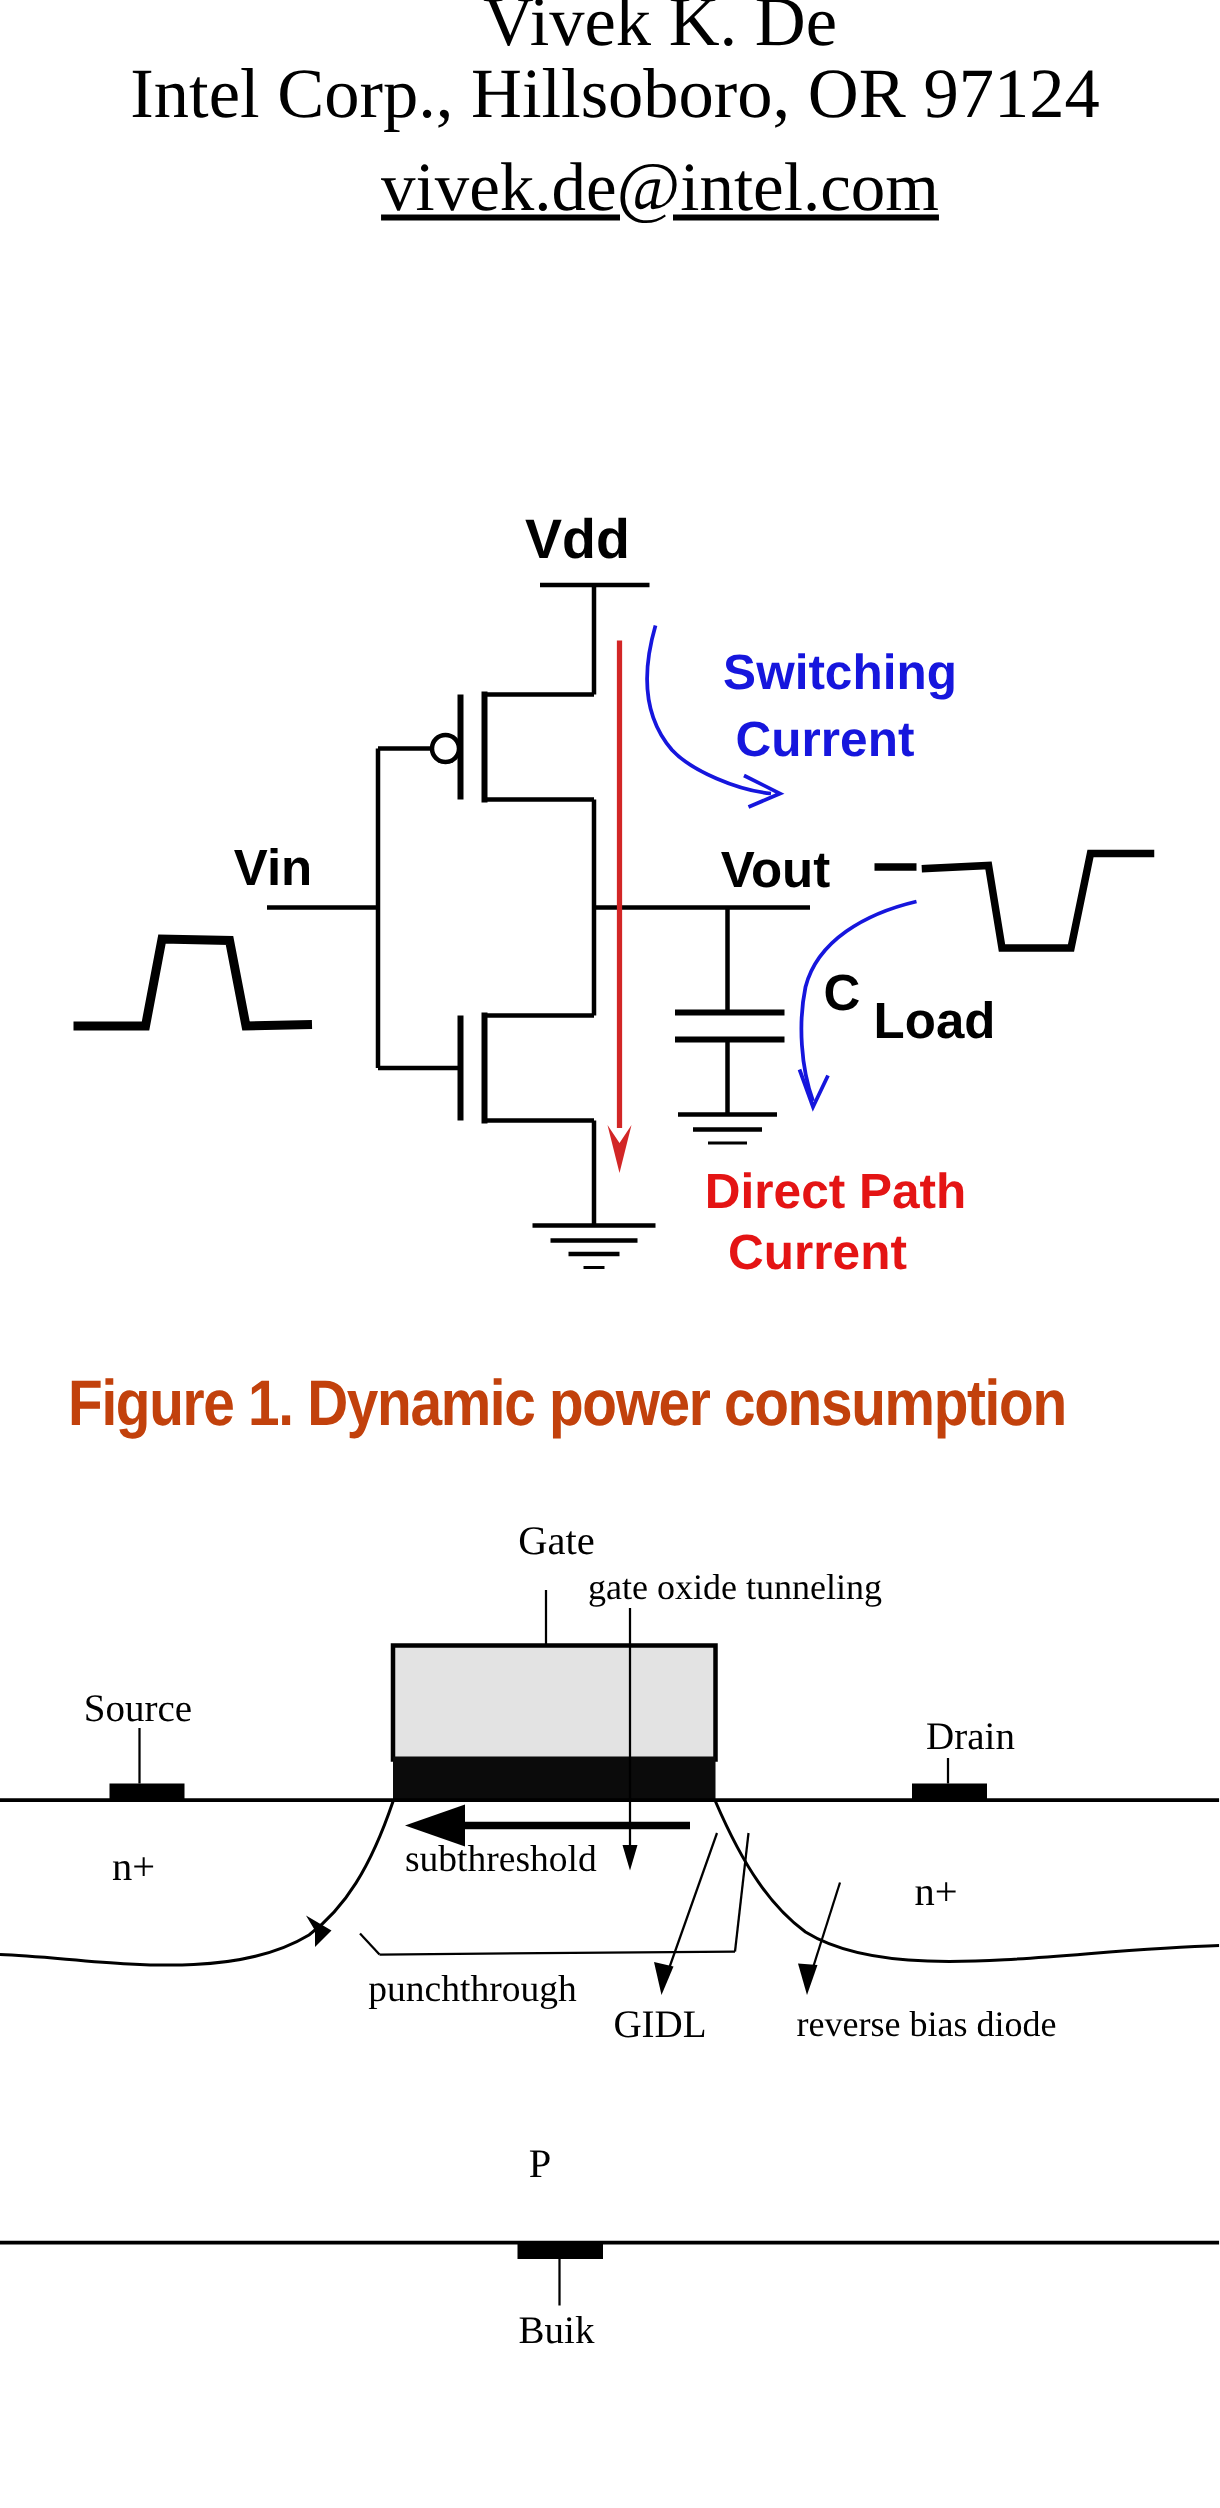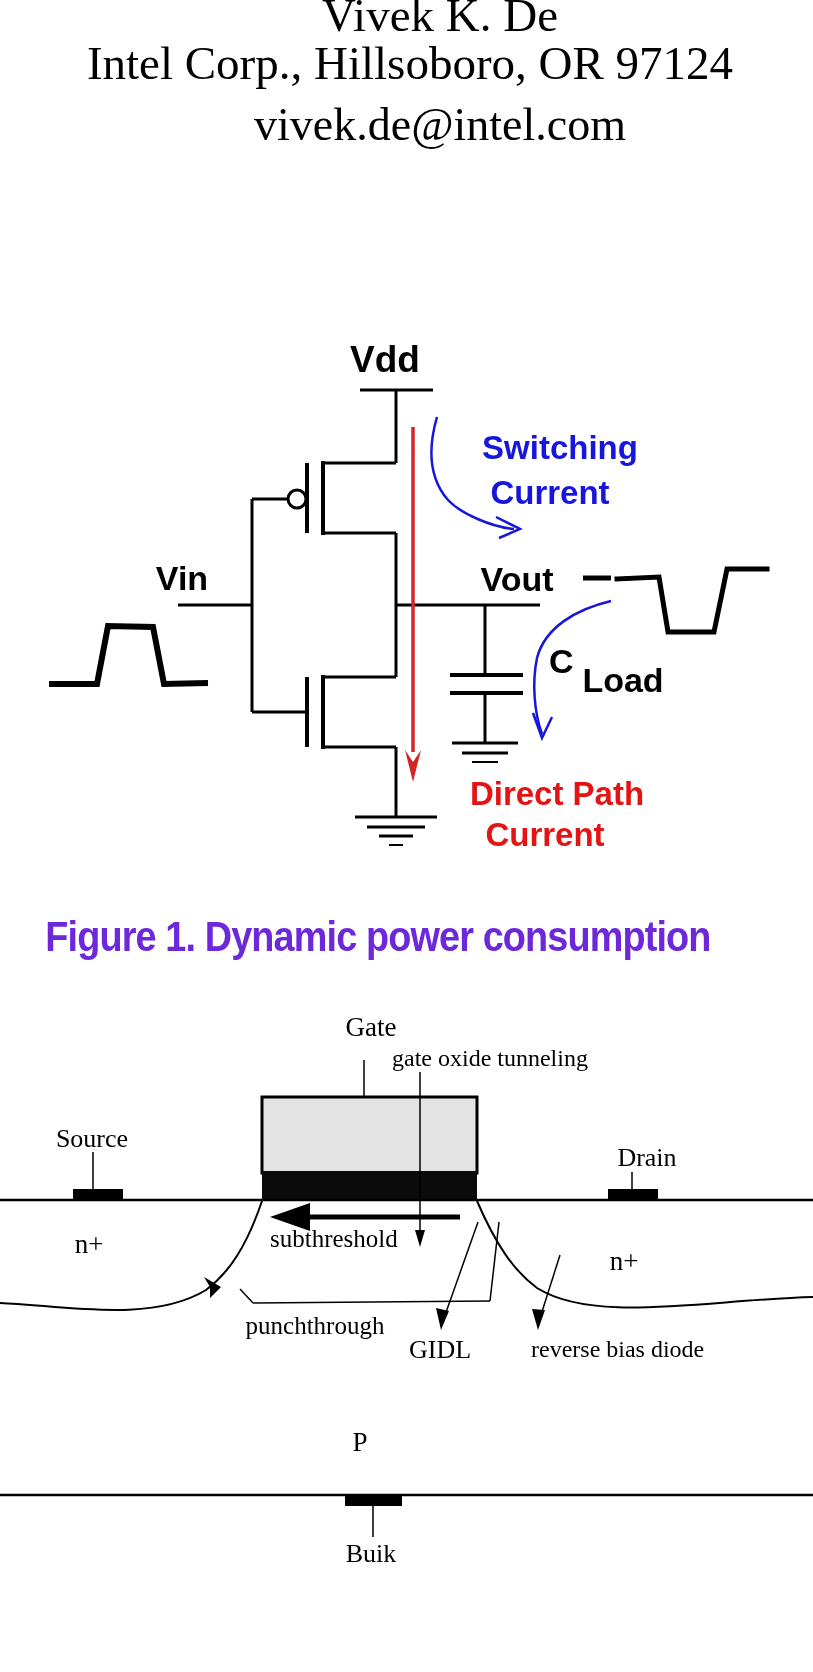--- a/index.html
+++ b/index.html
@@ -1,37 +1,37 @@
 <!DOCTYPE html>
 <html><head>
 <meta charset="utf-8">
 <style>
   html,body{margin:0;padding:0;background:#ffffff;}
   #page{position:relative;width:813px;height:1672px;background:#ffffff;overflow:hidden;
         font-family:"Liberation Sans",sans-serif;}
   .author-line{position:absolute;text-align:center;font-family:"Liberation Serif",serif;
                color:#000;white-space:nowrap;}
-  .caption{position:absolute;left:0;width:662px;text-align:center;color:#6d28d9;}
+  .caption{position:absolute;left:0;width:662px;text-align:center;color:#c2410c;}
   .caption span{display:inline-block;font-family:"Liberation Sans",sans-serif;font-weight:bold;
                 font-size:43px;letter-spacing:-1px;transform:scaleX(0.88);transform-origin:center;
                 white-space:nowrap;}
   svg{position:absolute;left:0;}
   .serif{font-family:"Liberation Serif",serif;fill:#000;}
   .sansb{font-family:"Liberation Sans",sans-serif;font-weight:bold;fill:#000;}
   .blue-t{fill:#1616dd;}
   .red-t{fill:#e41414;}
 </style>
 </head>
 <body>
 
 <div id="page">
 
   <div class="author-line" style="top:-12px;left:240px;width:400px;font-size:47px;">Vivek K. De</div>
   <div class="author-line" style="top:36px;left:20px;width:780px;font-size:47px;">Intel Corp., Hillsoboro, OR 97124</div>
-  <div class="author-line" style="top:98px;left:220px;width:440px;font-size:46px;">vivek.de@intel.com</div>
+  <div class="author-line" style="top:98px;left:220px;width:440px;font-size:46px;text-decoration:underline;">vivek.de@intel.com</div>
 
   <svg style="top:300px;" width="813" height="560" viewBox="0 300 813 560">
 
     <line x1="360" y1="390" x2="433" y2="390" stroke="#000" stroke-width="3"></line>
     <line x1="396" y1="390" x2="396" y2="463" stroke="#000" stroke-width="3"></line>
 
     <line x1="323" y1="463" x2="396" y2="463" stroke="#000" stroke-width="3"></line>
     <line x1="323" y1="461" x2="323" y2="535" stroke="#000" stroke-width="4"></line>
     <line x1="307" y1="463" x2="307" y2="533" stroke="#000" stroke-width="4"></line>
     <circle cx="297" cy="499" r="9" fill="#fff" stroke="#000" stroke-width="3"></circle>

